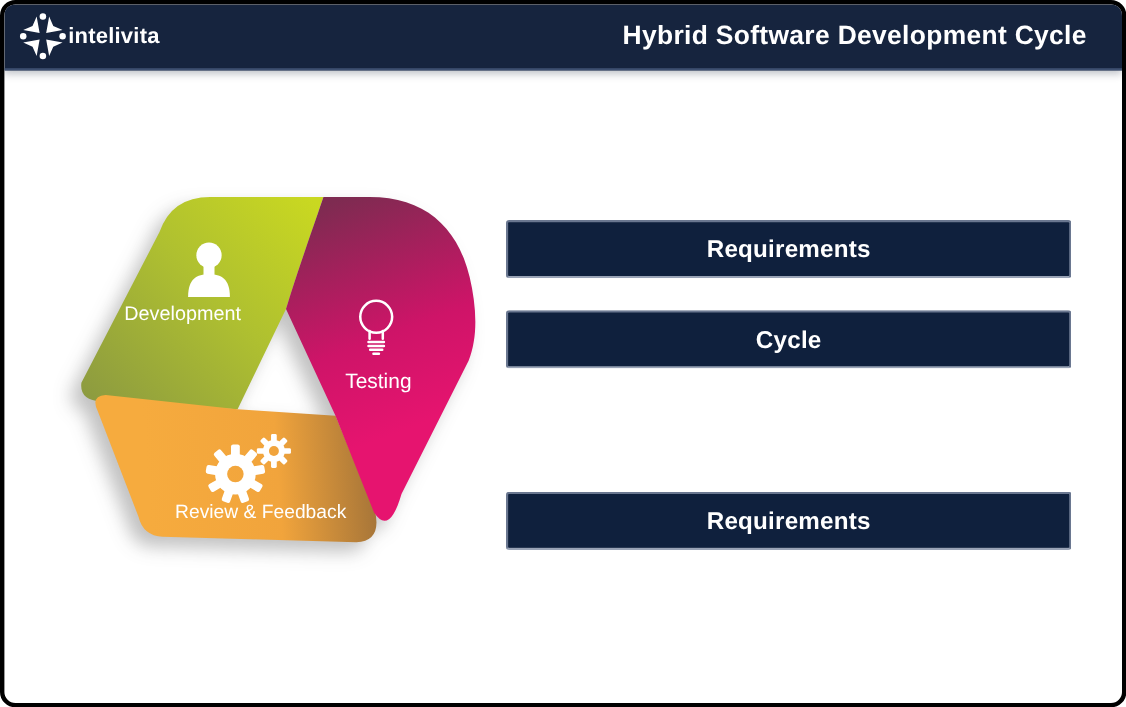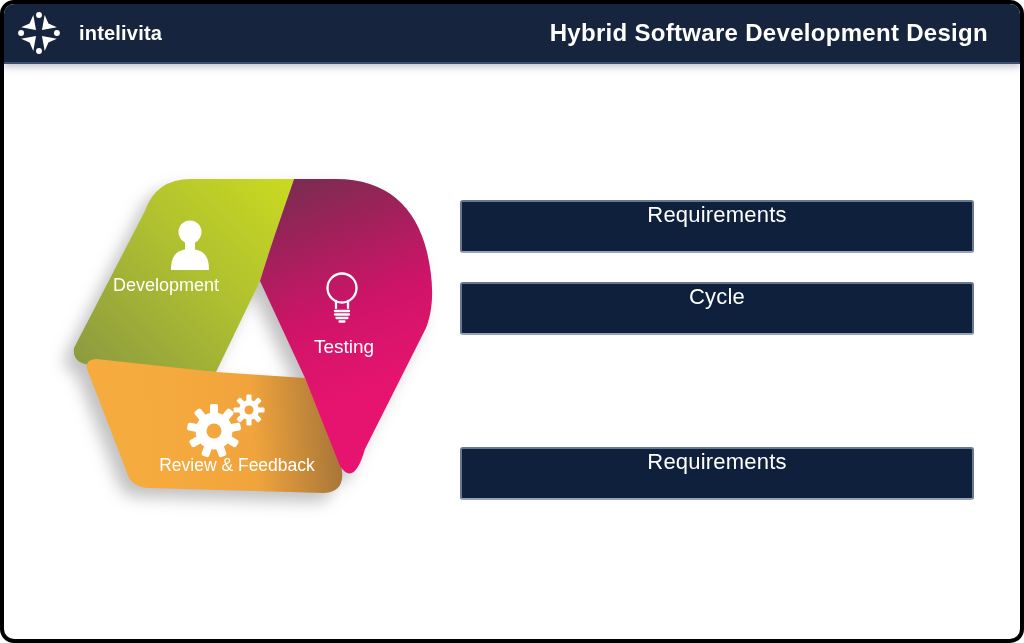--- a/index.html
+++ b/index.html
@@ -9,29 +9,29 @@
     border:4px solid #000;border-radius:14px;overflow:hidden;background:#fff;
   }
   
   .header{
     position:absolute;left:0;top:0;right:0;height:60px;
     background:#16243E;border-bottom:2px solid #3D4F70;
     box-shadow:0 3px 7px rgba(30,40,60,0.28);
     display:flex;align-items:center;justify-content:space-between;
     padding:0 32px 0 14px;box-sizing:border-box;
   }
-  .logo{display:flex;align-items:center;gap:19px;}
+  .logo{display:flex;align-items:center;gap:2px;}
   .logo-text{color:#fff;font-size:20px;font-weight:bold;letter-spacing:0.2px;}
   .header-title{color:#fff;font-size:24px;font-weight:bold;letter-spacing:0.3px;}
   
   .phase-bar{
     position:absolute;left:456px;width:510px;height:49px;
     background:#0F203D;border:2px solid #6A7790;border-bottom-color:#99A3B6;
-    border-radius:3px;display:flex;align-items:flex-start;justify-content:center;
-    color:#fff;font-size:22px;font-weight:400;letter-spacing:0.2px;
+    border-radius:3px;display:flex;align-items:center;justify-content:center;
+    color:#fff;font-size:22px;font-weight:700;letter-spacing:0.2px;
   }
   
   .diagram{position:absolute;left:40px;top:158px;}
   .ribbons{filter:drop-shadow(-9px 9px 8px rgba(50,50,50,0.30));}
   .seg-label{fill:#ffffff;font-family:"Liberation Sans","DejaVu Sans",sans-serif;}
 </style>
 </head>
 <body>
 
 <div class="frame">
@@ -47,21 +47,21 @@
             <path d="M0,-3.4 L-7,-13.5 L0,-10.8 L7,-13.5 Z" transform="rotate(270)"></path>
           </g>
           <circle cx="0" cy="-14.5" r="2.4"></circle>
           <circle cx="14.5" cy="0" r="2.4"></circle>
           <circle cx="0" cy="14.5" r="2.4"></circle>
           <circle cx="-14.5" cy="0" r="2.4"></circle>
         </g>
       </svg>
       <span class="logo-text">intelivita</span>
     </div>
-    <div class="header-title">Hybrid Software Development Design</div>
+    <div class="header-title">Hybrid Software Development Cycle</div>
   </div>
 
   <svg class="diagram" width="400" height="372" viewBox="0 0 400 372">
     <defs>
       <linearGradient id="gradGreen" gradientUnits="userSpaceOnUse" x1="60" y1="230" x2="255" y2="35">
         <stop offset="0%" stop-color="#8C9A40"></stop>
         <stop offset="55%" stop-color="#AFC030"></stop>
         <stop offset="100%" stop-color="#C9D821"></stop>
       </linearGradient>
       <linearGradient id="gradPink" gradientUnits="userSpaceOnUse" x1="258" y1="22" x2="335" y2="225">

